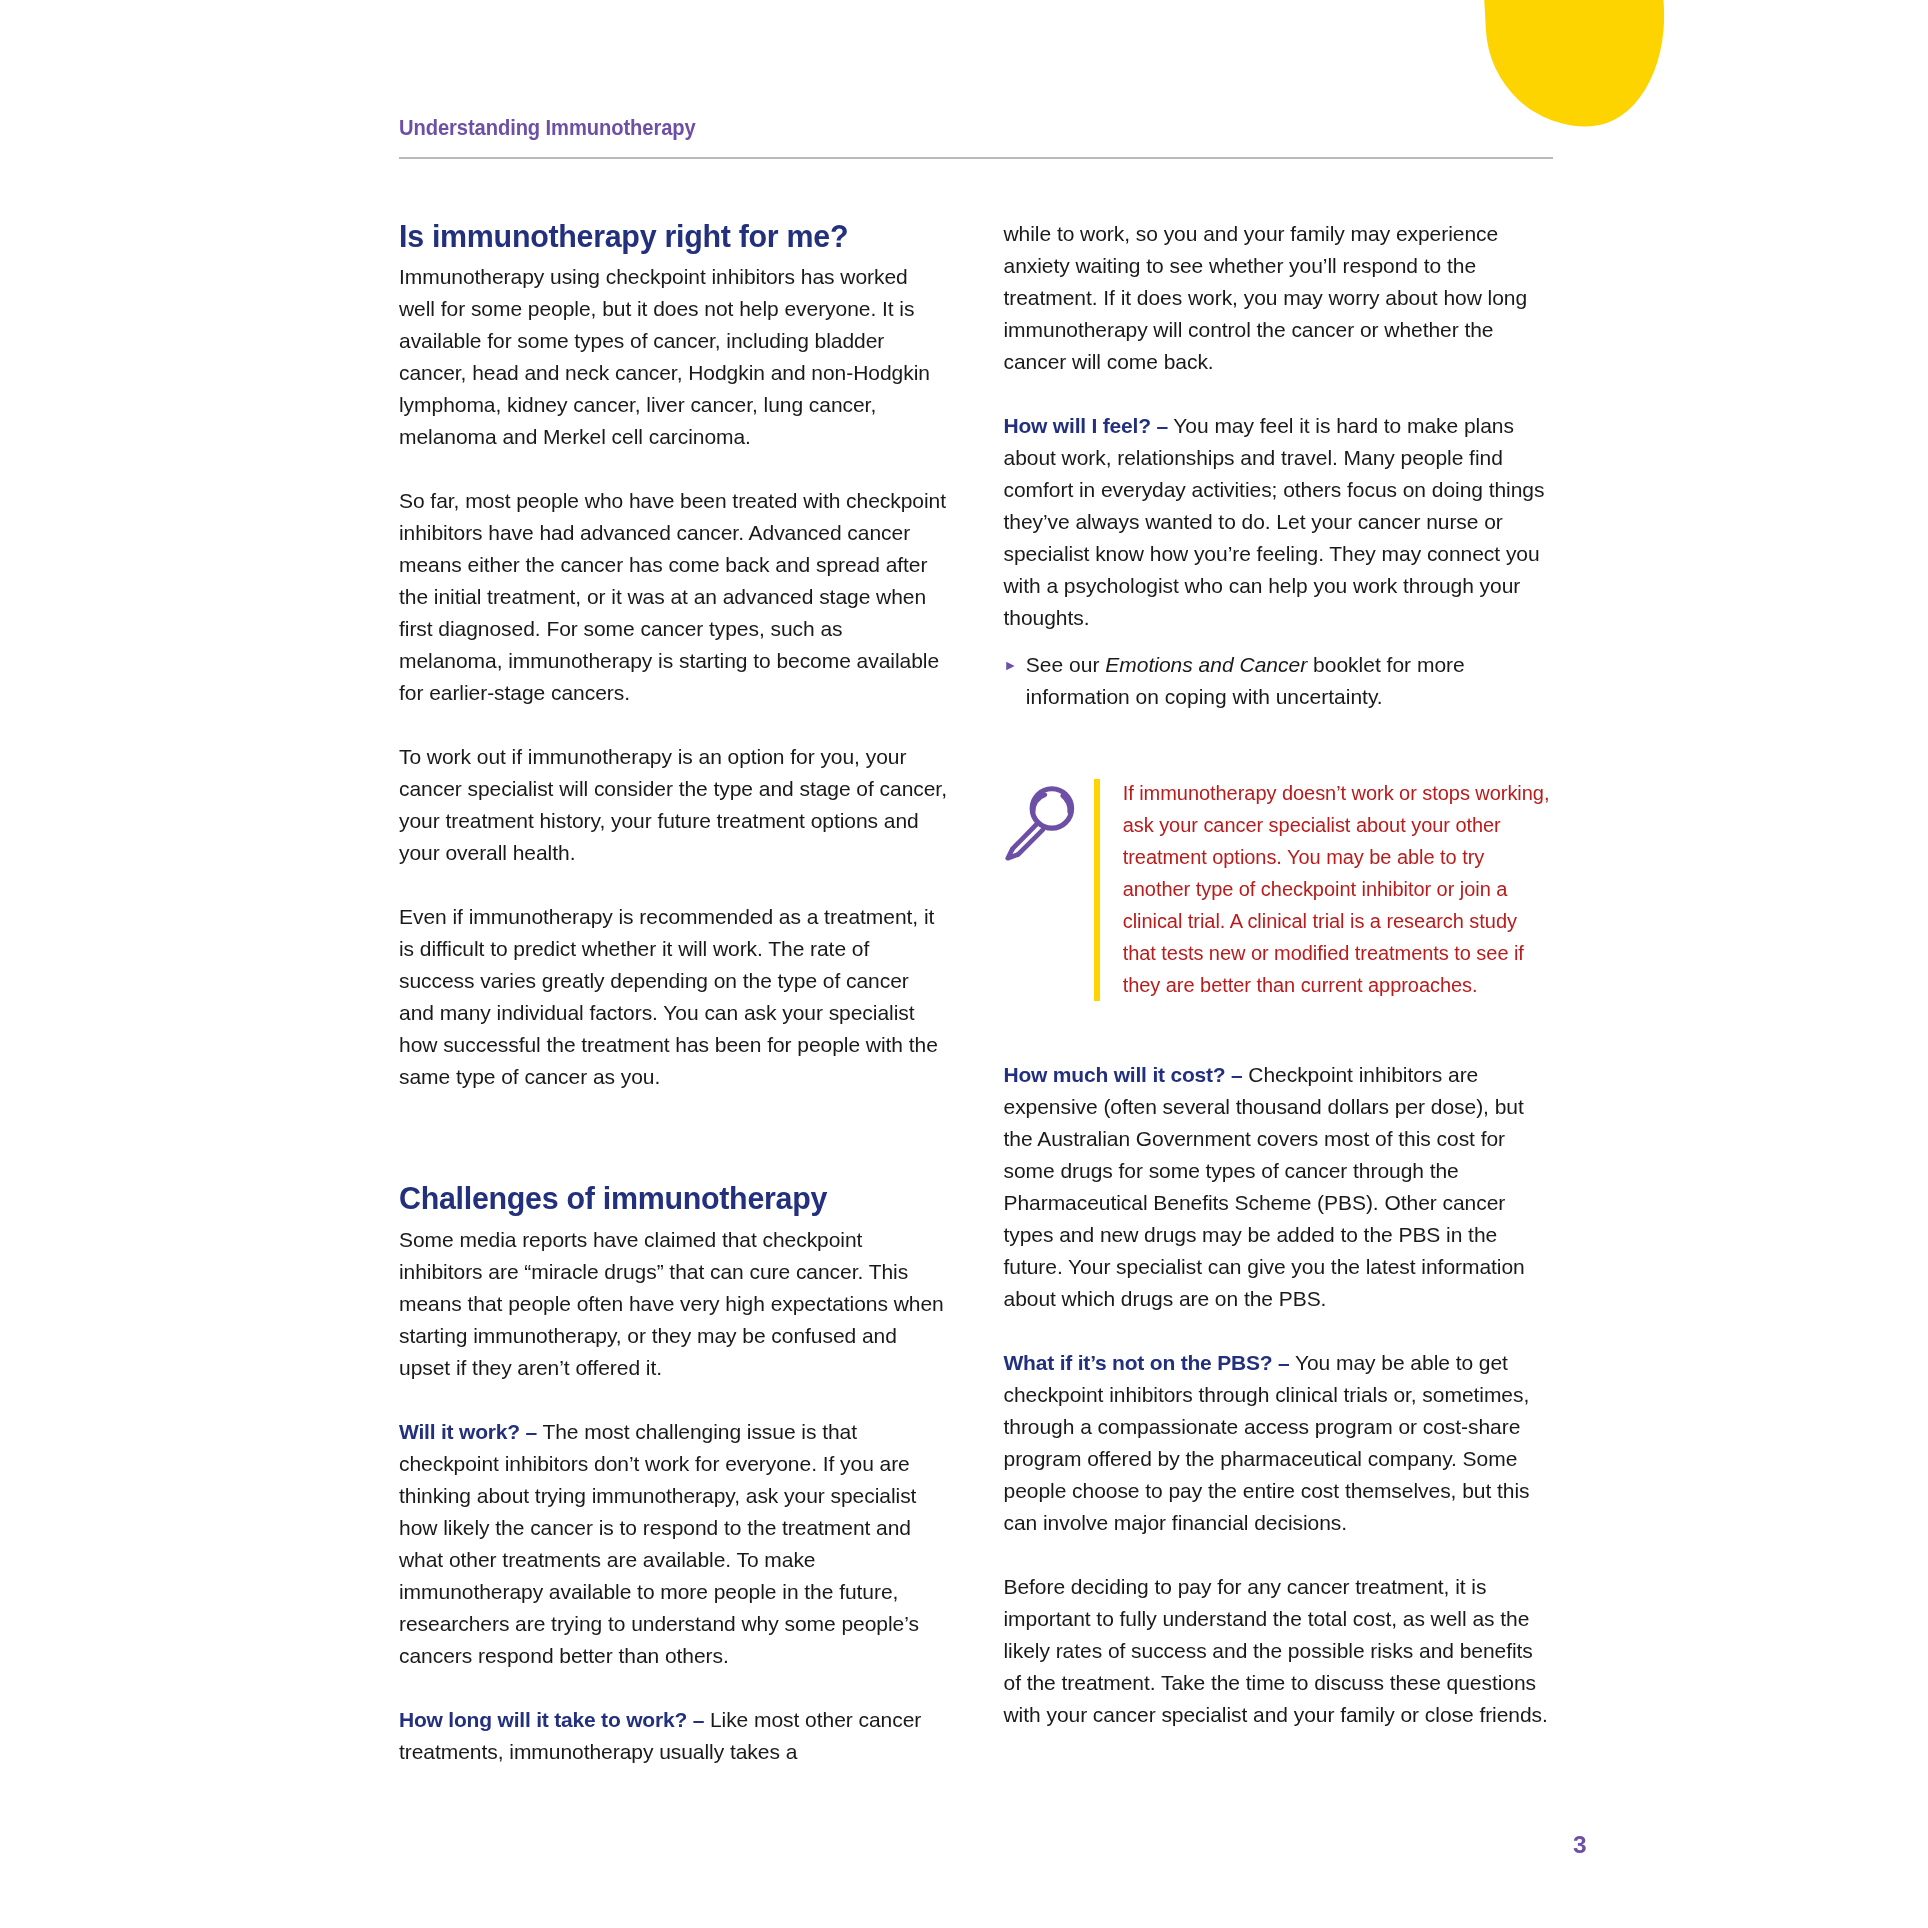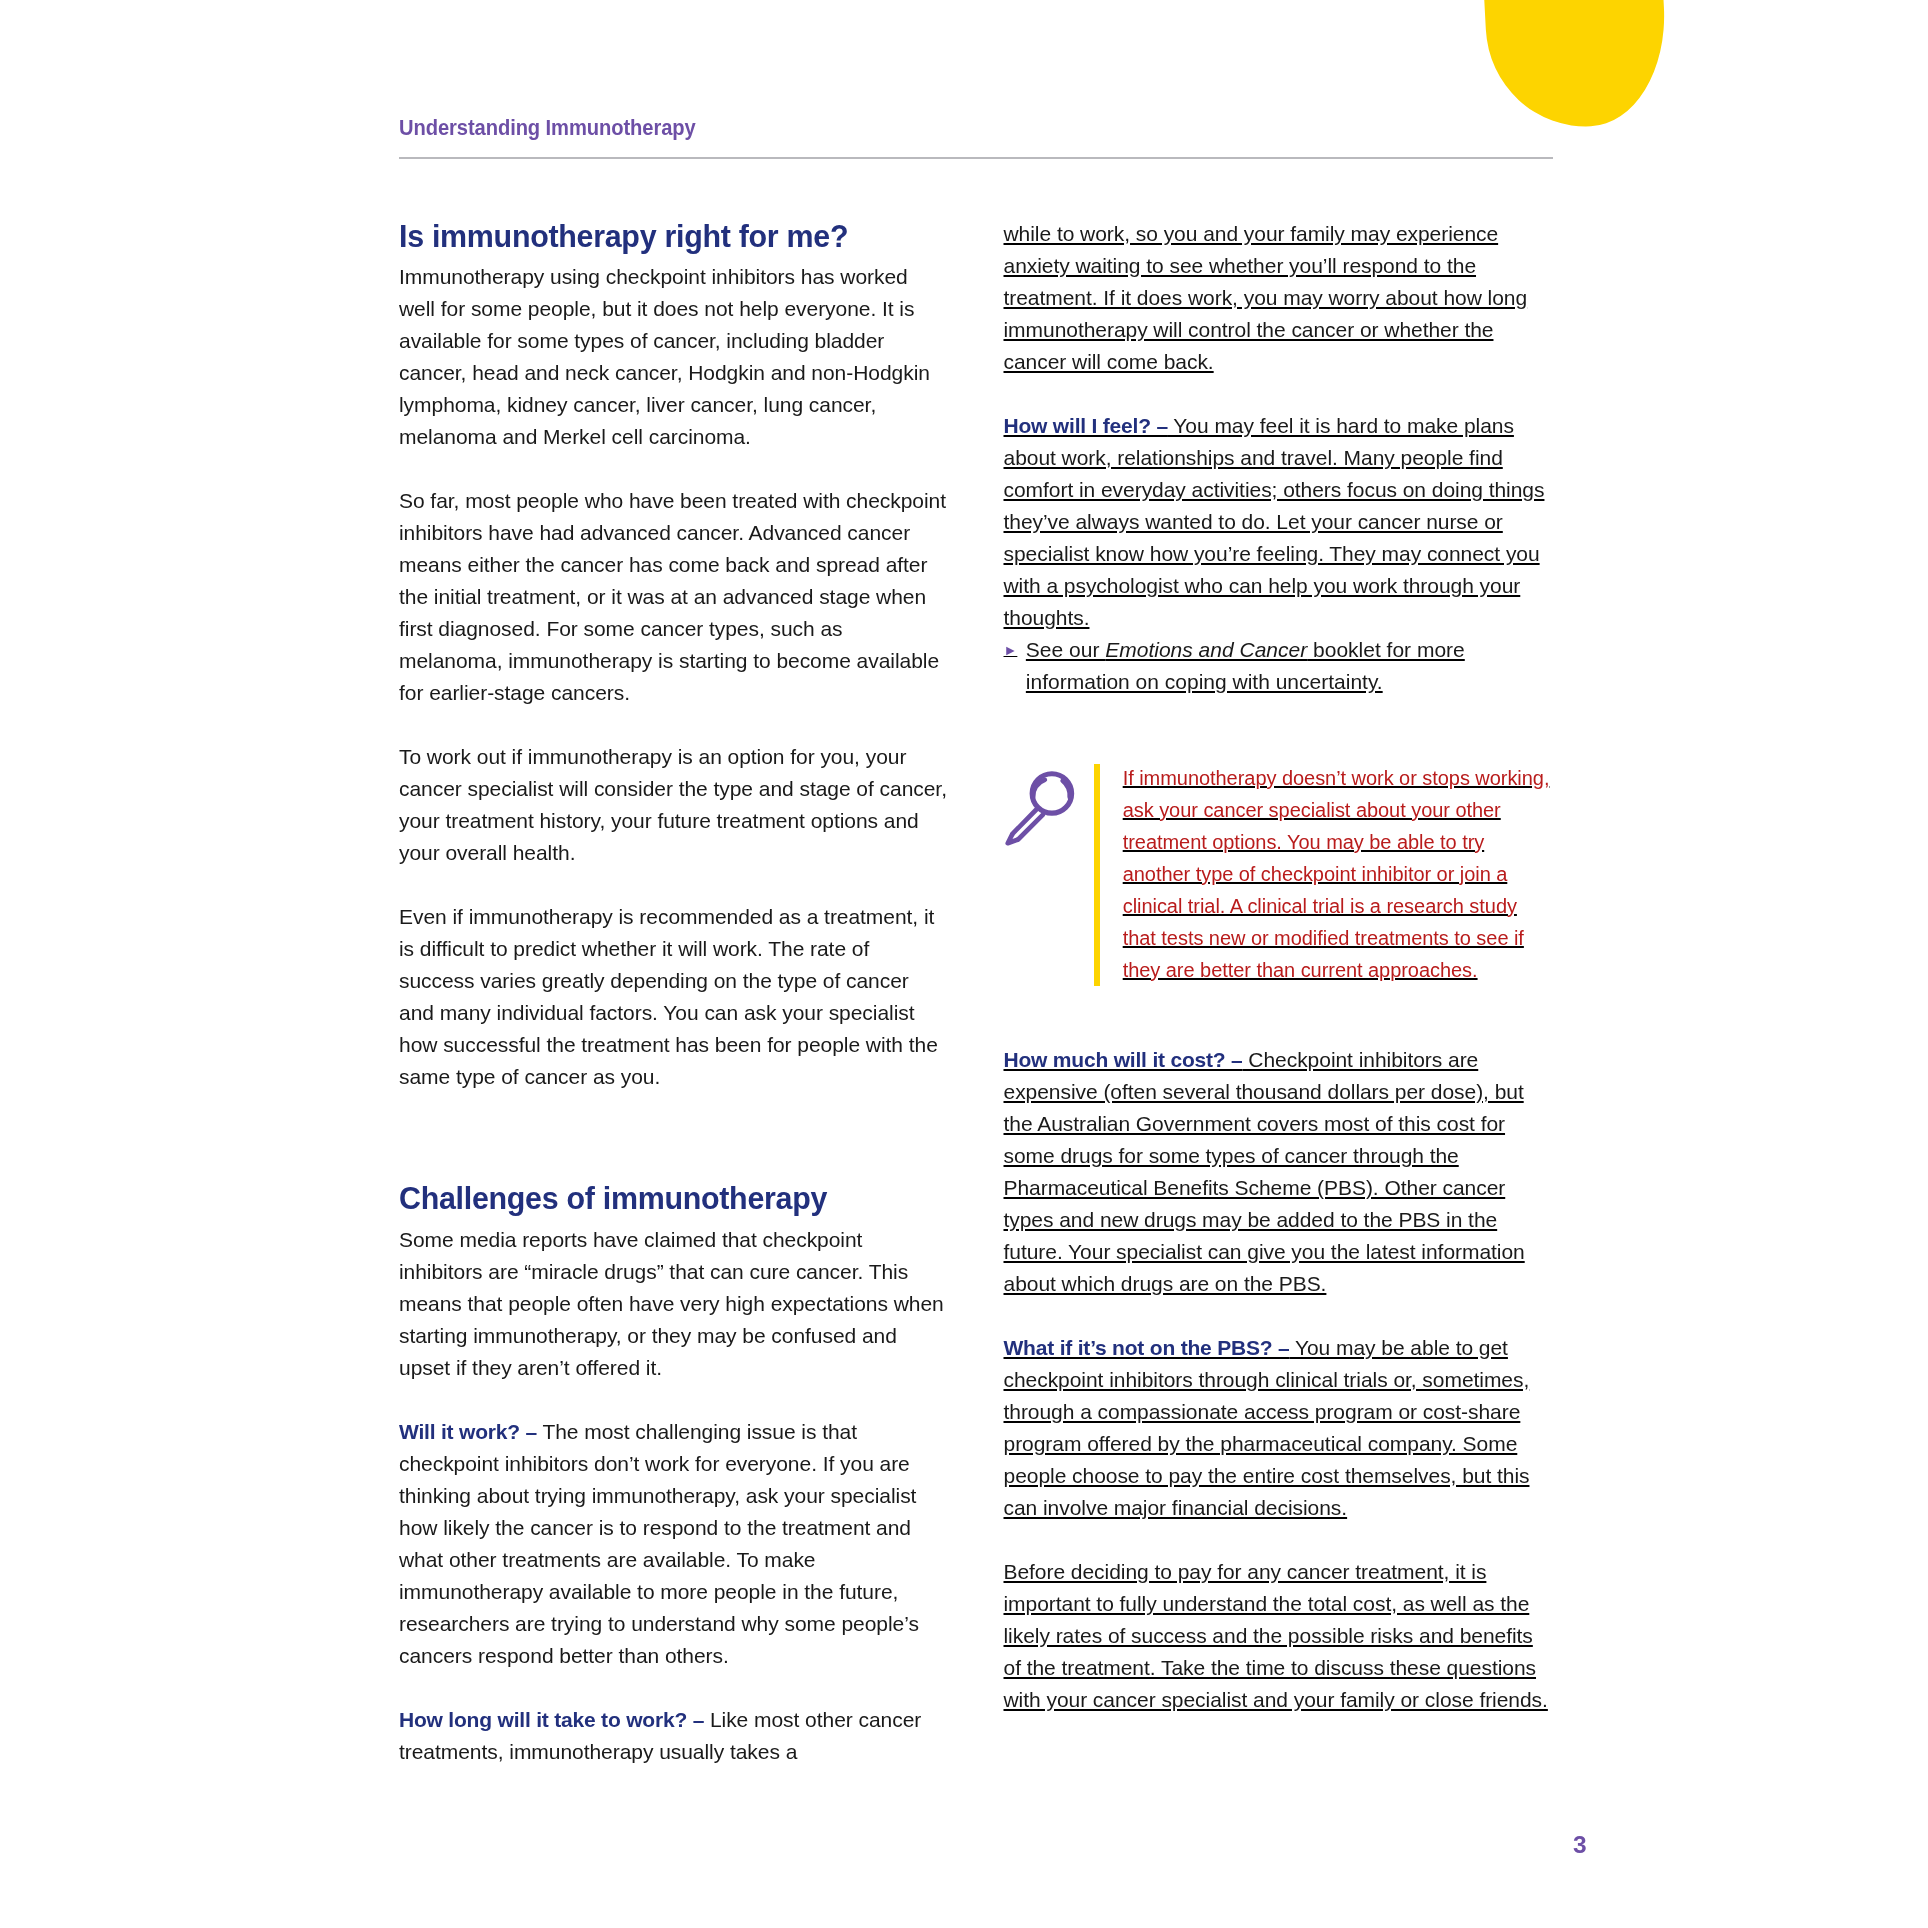--- a/index.html
+++ b/index.html
@@ -60,21 +60,21 @@
     position: absolute;
     top: 218px;
     left: 399px;
     width: 1154px;
     display: flex;
     gap: 17px;
   }
   .col {
     width: 558px;
   }
-  .col.right { margin-left: 38px; text-decoration: underline; }
+  .col.right { margin-left: 38px; }
 
   
   h2.section-heading {
     color: #22307d;
     font-size: 32px;
     font-weight: bold;
     line-height: 1.18;
     letter-spacing: -0.3px;
     transform: scaleX(0.95);
     transform-origin: left center;
@@ -83,21 +83,21 @@
   }
   h2.section-heading.spaced-top { margin-top: 87px; }
 
   p.body {
     font-size: 21px;
     line-height: 32px;
     color: #1a1a1a;
     margin-bottom: 32px;
     letter-spacing: -0.05px;
   }
-  p.body.tight { margin-bottom: 0; }
+  p.body.tight { margin-bottom: 15px; }
   p.body:last-child { margin-bottom: 0; }
 
   .runin {
     color: #22307d;
     font-weight: bold;
     letter-spacing: -0.2px;
   }
 
   em.italic { font-style: italic; margin-top: 21px; }
 

